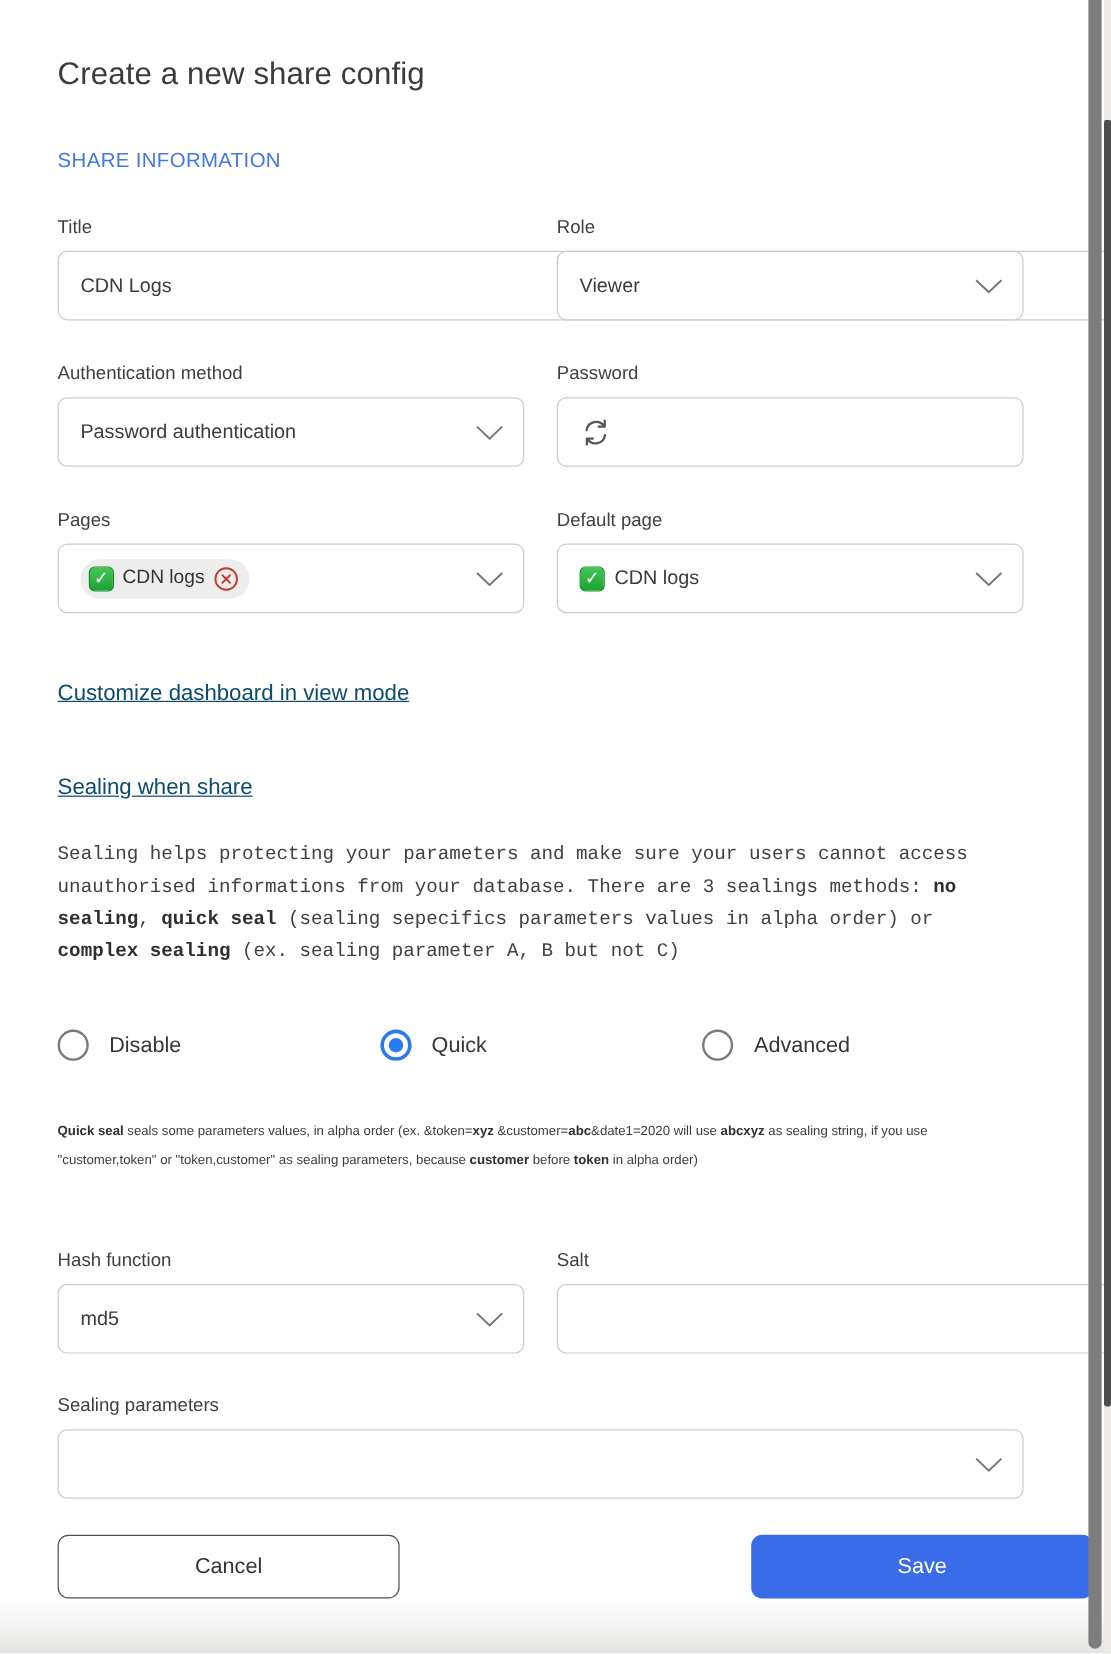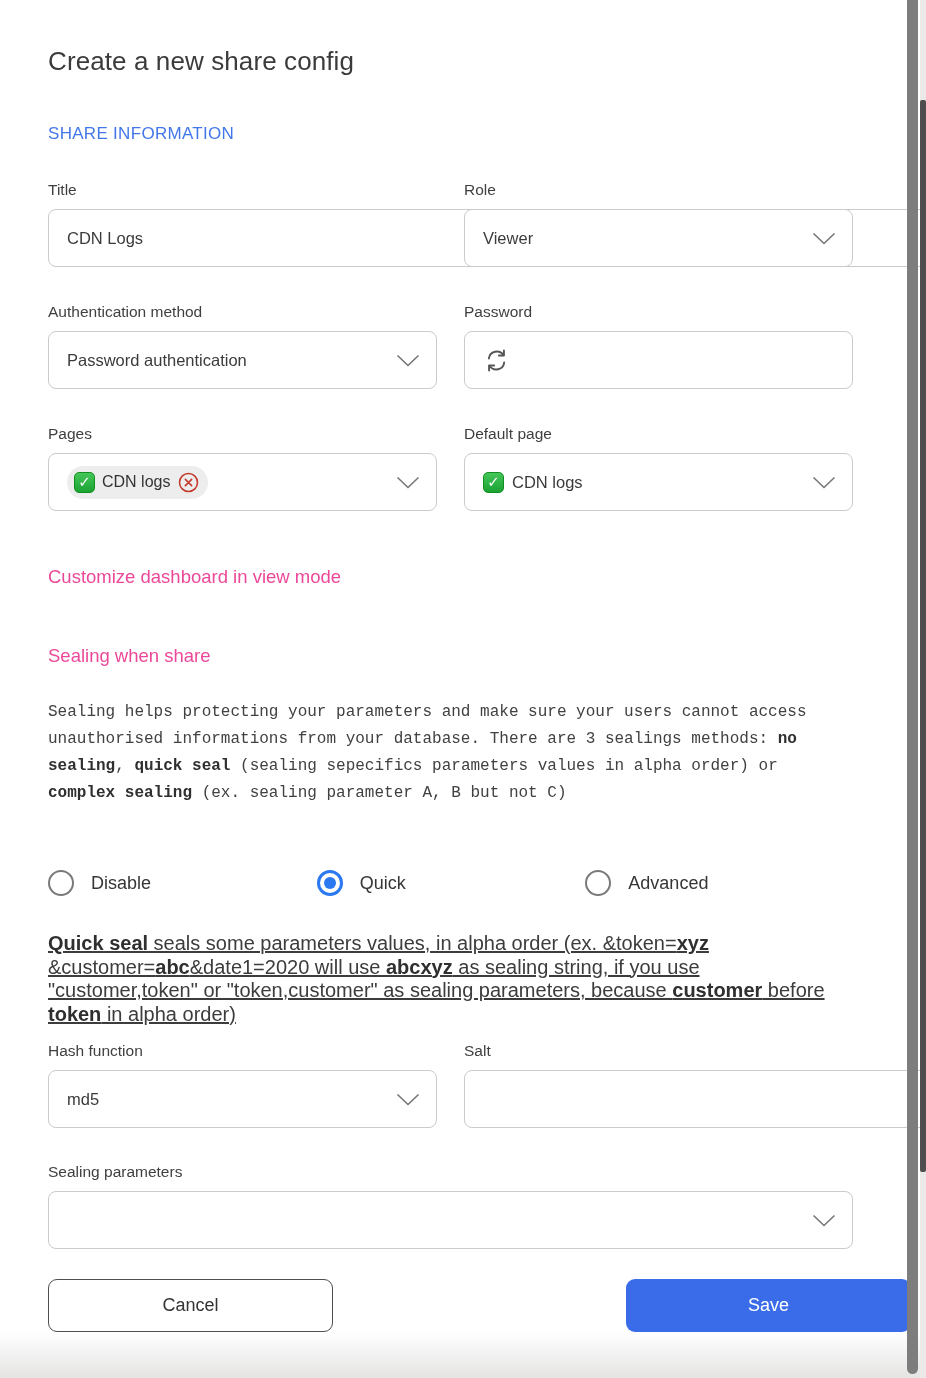--- a/index.html
+++ b/index.html
@@ -30,29 +30,29 @@
           padding:5px 8px 5px 7px; }
   .chip .chip-label { font-size:16px; color:#333; }
   .check { width:21px; height:21px; border-radius:5px; flex:0 0 auto;
            background:linear-gradient(180deg,#44c659 0%,var(--check-green,#1ba334) 100%);
            border:1px solid #12901f; color:#fff; font-size:15px; font-weight:700;
            display:inline-flex; align-items:center; justify-content:center; }
   .chip-x { display:inline-flex; color:var(--chip-remove-red,#c43a2c); cursor:pointer; }
   .value-with-icon { display:flex; align-items:center; gap:8px; flex:1 1 auto; }
 
   
-  .gray-heading { font-size:18.5px; color:#ec4899; }
+  .gray-heading { font-size:18.5px; color:#0c4a6e;text-decoration:underline; }
 
   
   .para1 { left:48px; top:699px; width:806px; font-size:16px; line-height:27px; color:#414141;font-family:Liberation Mono, monospace; }
-  .para2 { left:48px; top:932px; width:806px; font-size:20px; line-height:23.5px; color:#3c3c3c;text-decoration:underline; }
+  .para2 { left:48px; top:932px; width:806px; font-size:11px; line-height:23.5px; color:#3c3c3c; }
   .para1 b, .para2 b { font-weight:700; color:#2f2f2f; }
 
   
-  .radio-row { left:48px; top:858px; width:806px; display:flex;margin-top:12px; }
+  .radio-row { left:48px; top:858px; width:806px; display:flex; }
   .radio-option { display:flex; align-items:center; gap:17px; width:270px; cursor:pointer; }
   .radio { width:26px; height:26px; border-radius:50%; border:2.5px solid #7a7a7a; background:#fff;
            display:inline-flex; align-items:center; justify-content:center; flex:0 0 auto; }
   .radio-option.selected .radio { border:3px solid var(--radio-blue,#2b79f1); }
   .radio-option.selected .radio::after { content:""; width:12px; height:12px; border-radius:50%;
            background:var(--radio-blue,#2b79f1); }
   .radio-label { font-size:18px; color:#363636; }
 
   
   .btn { height:53px; width:285px; border-radius:9px; font-family:inherit; font-size:18px;

